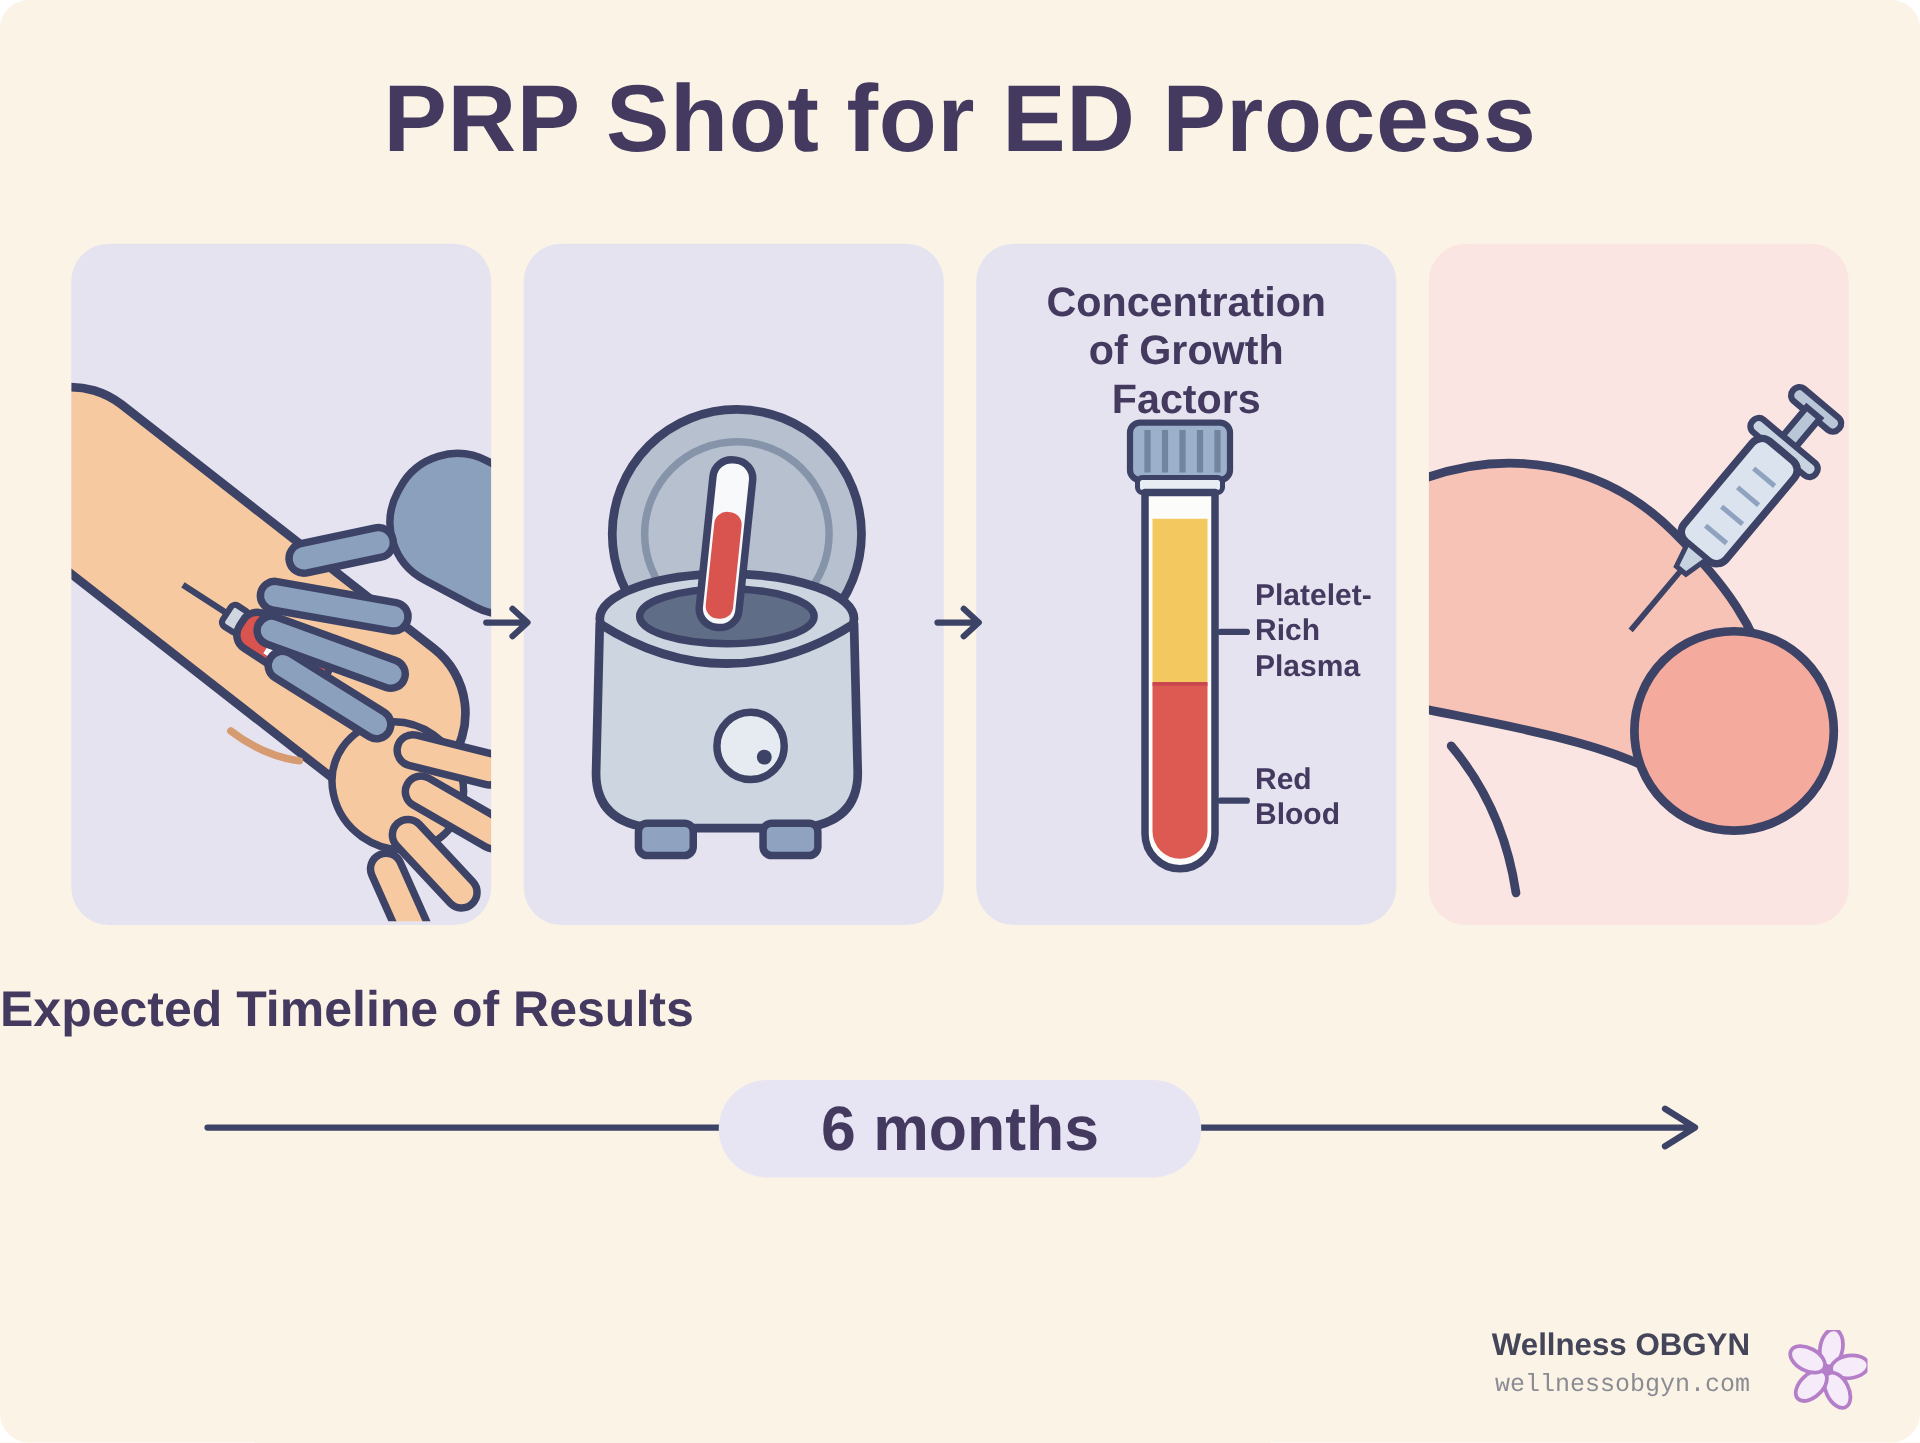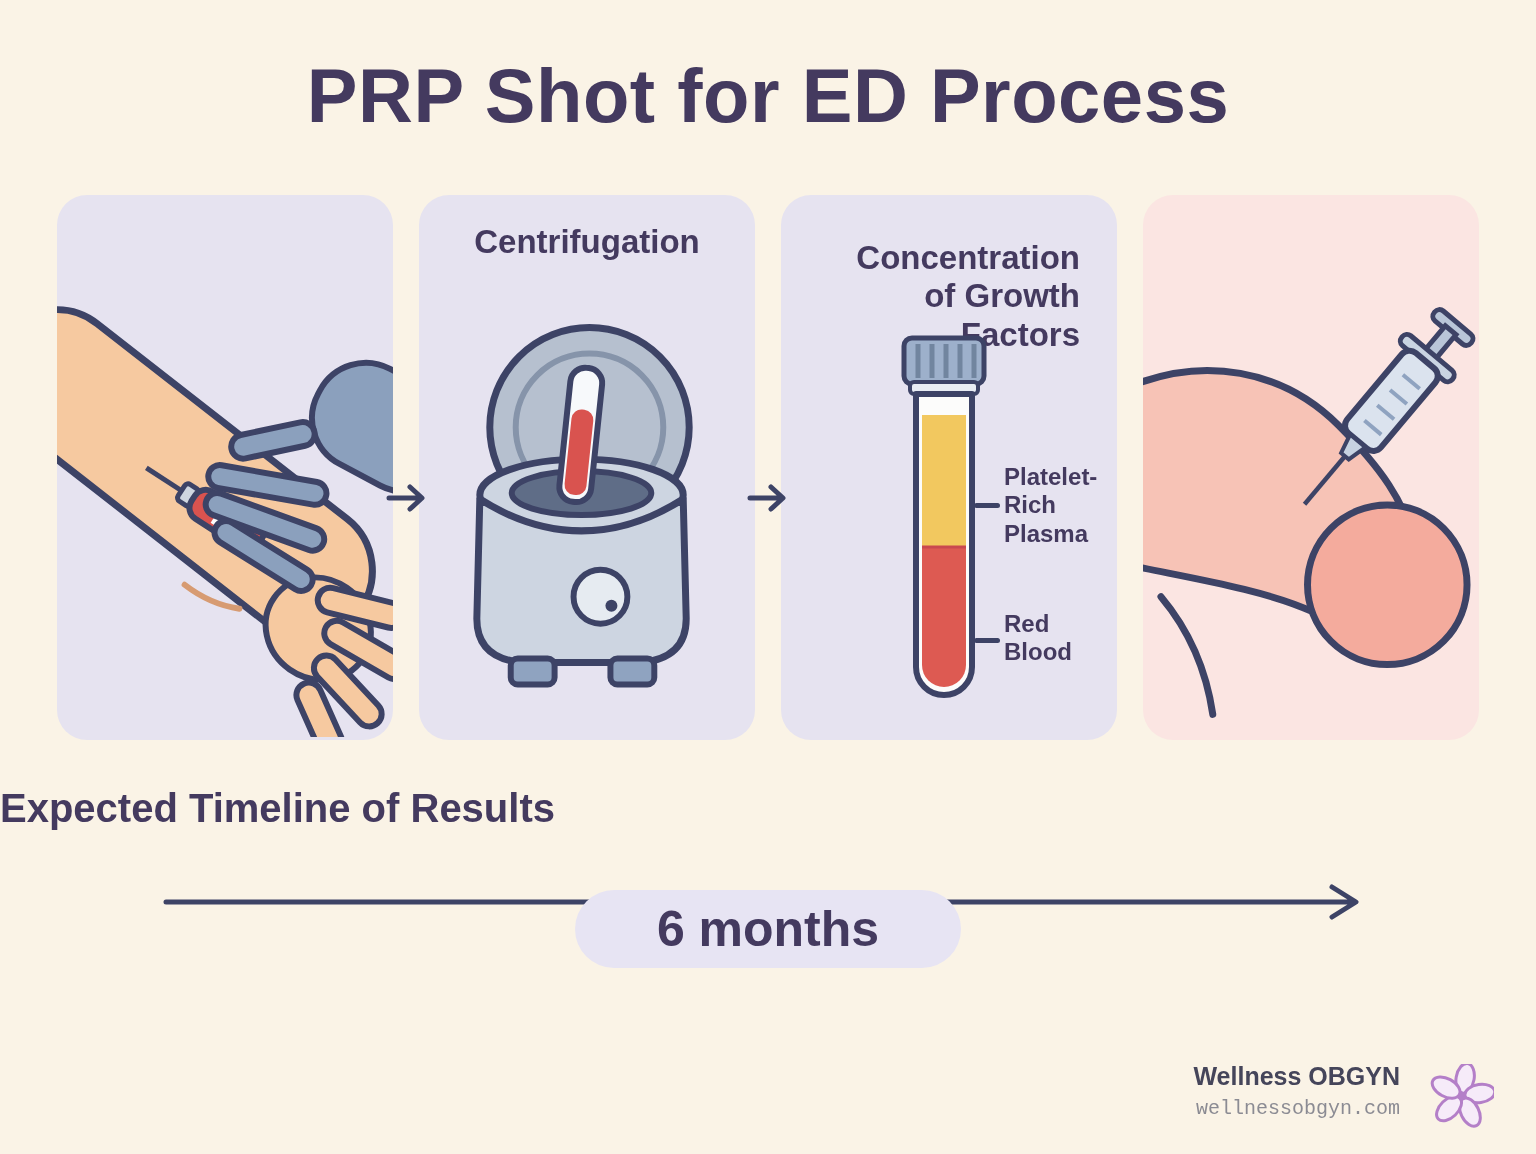--- a/index.html
+++ b/index.html
@@ -1,40 +1,40 @@
 <!DOCTYPE html>
 <html style="--bg: #faf3e6; --ink: #443a5f; --card-lavender: #e6e3f0; --card-pink: #fbe5e2; --outline: #3d4366; --skin: #f6c9a0; --glove: #8ba0bd; --blood-red: #d9534f; --plasma-yellow: #f2c85f; --metal-gray: #cdd5e1; --pill-bg: #e7e4f3; --tissue-pink: #f7c3b6; --brand-purple: #b47fc8; --footer-gray: #8b8b93;"><head>
 <meta charset="utf-8">
 <style>
   * { margin:0; padding:0; box-sizing:border-box; }
   html,body { width:1536px; height:1154px; }
   body { font-family:"Liberation Sans", sans-serif; }
   .canvas {
     position:relative; width:1536px; height:1154px;
-    background:var(--bg,#faf3e6); overflow:hidden;
+    background:var(--bg,#faf3e6); overflow:hidden;border-radius:23px;
   }
   .title {
     position:absolute; top:52px; left:0; width:100%;
     text-align:center; font-size:76px; font-weight:800;
     color:var(--ink,#443a5f); letter-spacing:0.5px;
   }
   .cards {
     position:absolute; top:195px; left:57px; width:1422px; height:545px;
     display:flex; gap:26px;
   }
   .card {
     flex:1; position:relative; border-radius:30px; overflow:hidden;
     background:var(--card-lavender,#e6e3f0); padding-top:28px;
   }
   .card.pink { background:var(--card-pink,#fbe5e2); }
   .card h2 {
     text-align:center; font-size:33px; font-weight:800; line-height:1.16;
     color:var(--ink,#443a5f);
   }
-  .card h2.narrow { max-width:262px; margin:16px auto;text-align:right; }
+  .card h2.narrow { max-width:262px; margin:0 auto; }
   .illu { position:absolute; left:0; top:72px; width:100%; height:470px; }
   .illu-tube { position:absolute; left:103px; top:140px; width:120px; height:370px; }
   .tick { position:absolute; height:5px; width:26px; background:var(--outline,#3d4366); border-radius:3px; }
   .tick.t1 { left:193px; top:308px; }
   .tick.t2 { left:193px; top:443px; }
   .tube-label {
     position:absolute; left:223px; font-size:24px; font-weight:700;
     line-height:1.18; color:var(--ink,#443a5f);
   }
   .tube-label.plasma { top:268px; width:122px; }
@@ -44,21 +44,21 @@
   .gap-arrow.ga2 { left:746px; }
   .timeline-heading {
     position:absolute; top:786px; left:0; width:100%; 
     font-size:40px; font-weight:800; color:var(--ink,#443a5f);
   }
   .timeline-arrow { position:absolute; left:158px; top:878px; width:1228px; height:48px; z-index:1; }
   .pill {
     position:absolute; top:864px; left:50%; transform:translateX(-50%);
     width:386px; height:78px; border-radius:40px; z-index:2;
     background:var(--pill-bg,#e7e4f3);
-    display:flex; align-items:center; justify-content:center;margin-top:26px;
+    display:flex; align-items:center; justify-content:center;
   }
   .pill span { font-size:50px; font-weight:800; color:var(--ink,#443a5f); }
   .footer-text { position:absolute; right:136px; top:1062px; text-align:right;margin-left:40px; }
   .footer-text .brand { font-size:25px; font-weight:700; color:#45455a; }
   .footer-text .site { font-size:20px; color:var(--footer-gray,#8b8b93); margin-top:6px;font-family:Liberation Mono, monospace; }
   .flower { position:absolute; right:42px; top:1064px; width:64px; height:64px; }
 </style>
 </head>
 <body>
 
@@ -93,21 +93,20 @@
           <rect x="260" y="90" width="150" height="108" rx="52" transform="rotate(28 300 140)"></rect>
           <rect x="175" y="170" width="85" height="24" rx="12" transform="rotate(-12 175 182)"></rect>
           <rect x="152" y="196" width="120" height="23" rx="11.5" transform="rotate(10 152 207)"></rect>
           <rect x="150" y="222" width="125" height="23" rx="11.5" transform="rotate(20 150 233)"></rect>
           <rect x="160" y="248" width="112" height="23" rx="11.5" transform="rotate(32 160 259)"></rect>
         </g>
       </svg>
     </section>
 
     <section class="card">
-      <h2>Centrifugation</h2>
       <svg class="illu" viewBox="0 0 337 470">
 
         <circle cx="171" cy="160" r="100" fill="#b6c0cf" stroke="#3d4366" stroke-width="7"></circle>
         <circle cx="171" cy="160" r="74" fill="none" stroke="#8694aa" stroke-width="6"></circle>
 
         <ellipse cx="163" cy="228" rx="102" ry="36" fill="#cdd5e1" stroke="#3d4366" stroke-width="7"></ellipse>
         <ellipse cx="163" cy="226" rx="70" ry="22" fill="#5f6d87" stroke="#3d4366" stroke-width="6"></ellipse>
 
         <g transform="rotate(6 160 170)">
           <rect x="146" y="100" width="32" height="135" rx="15" fill="#f7f9fb" stroke="#3d4366" stroke-width="6"></rect>

